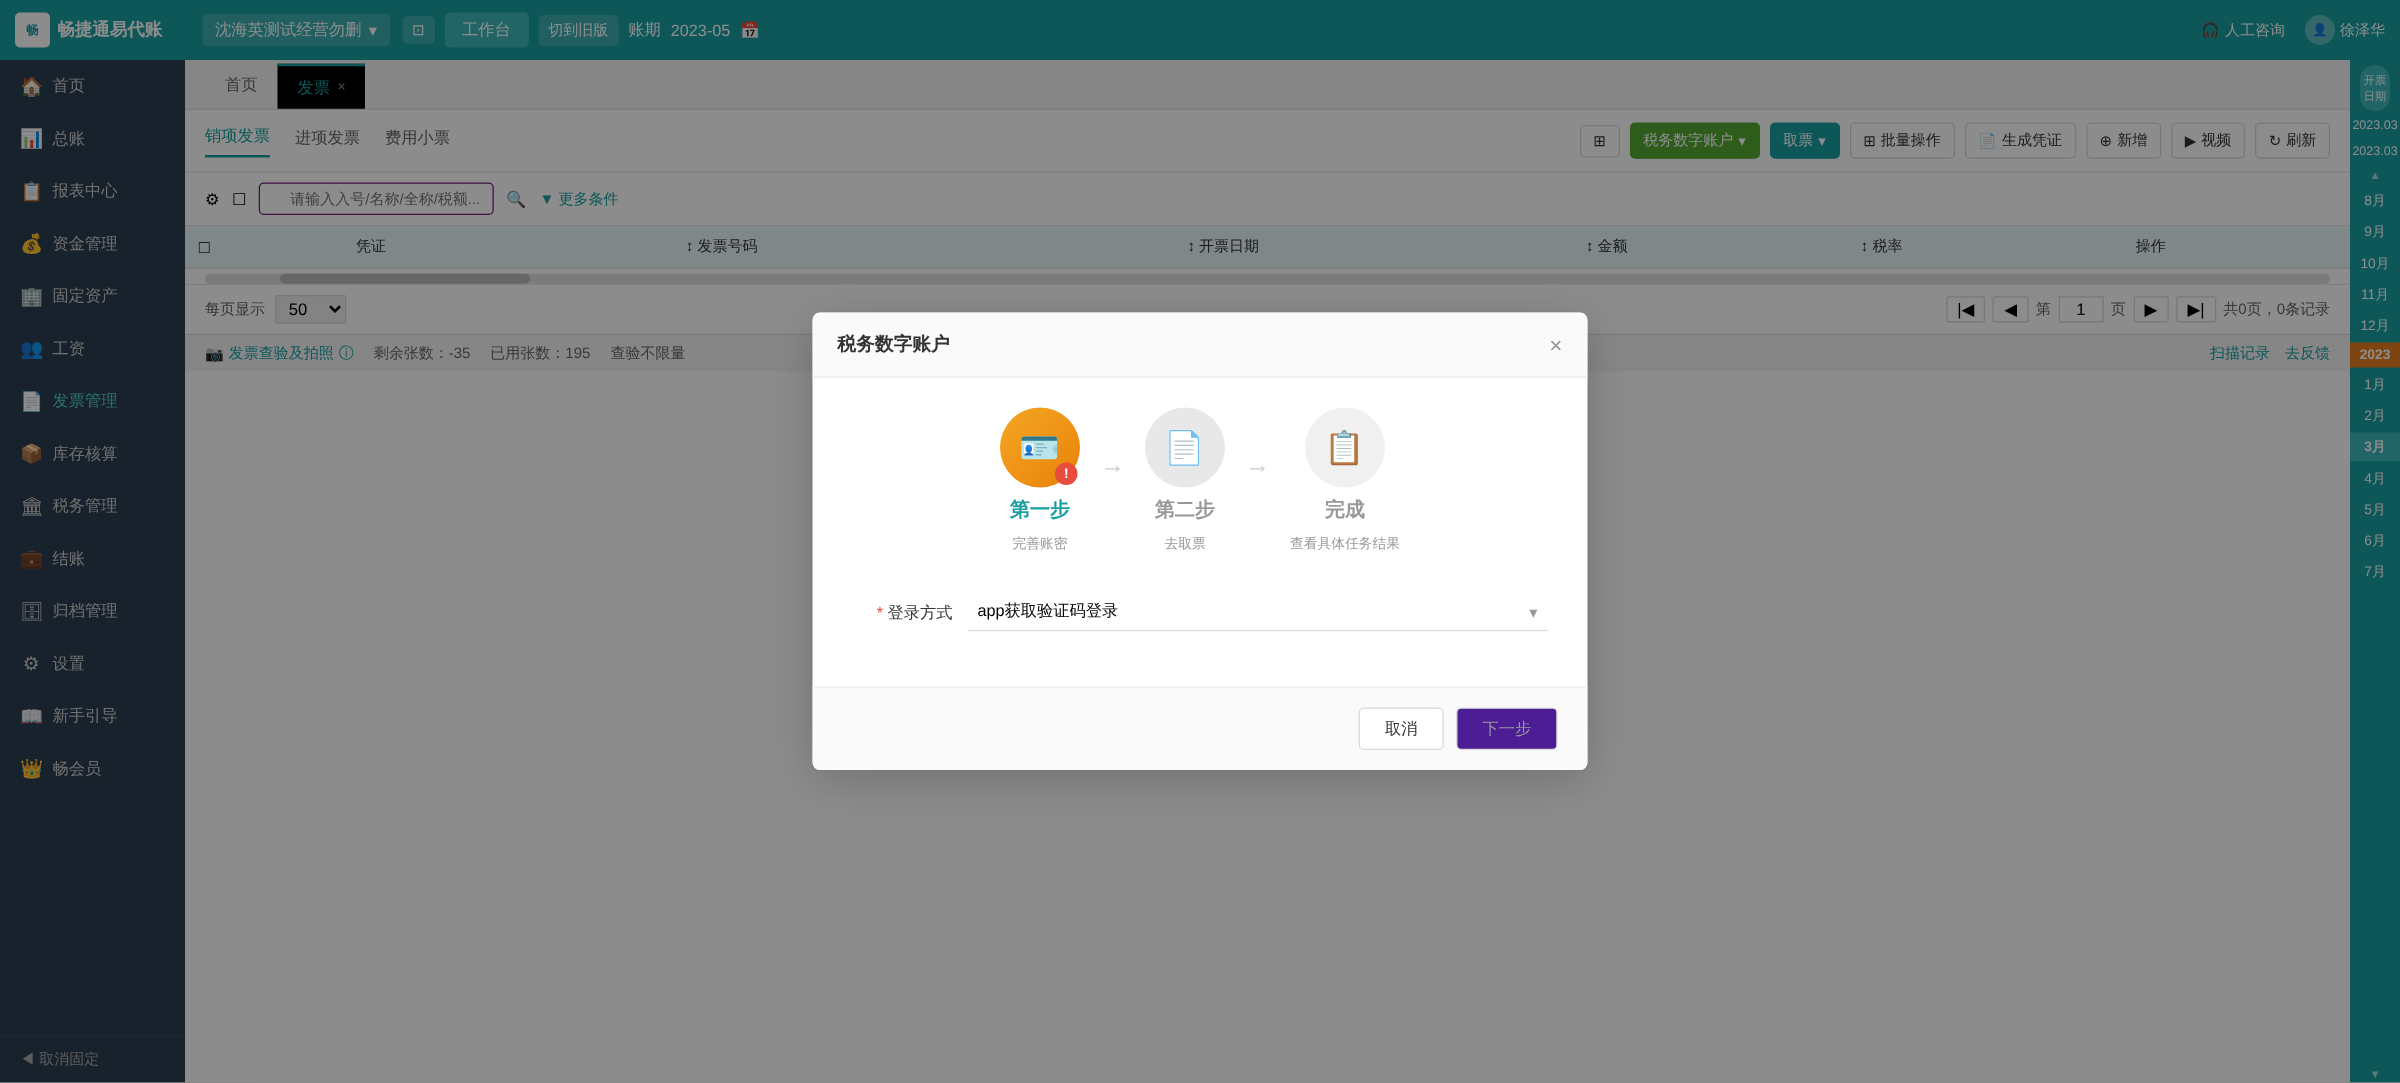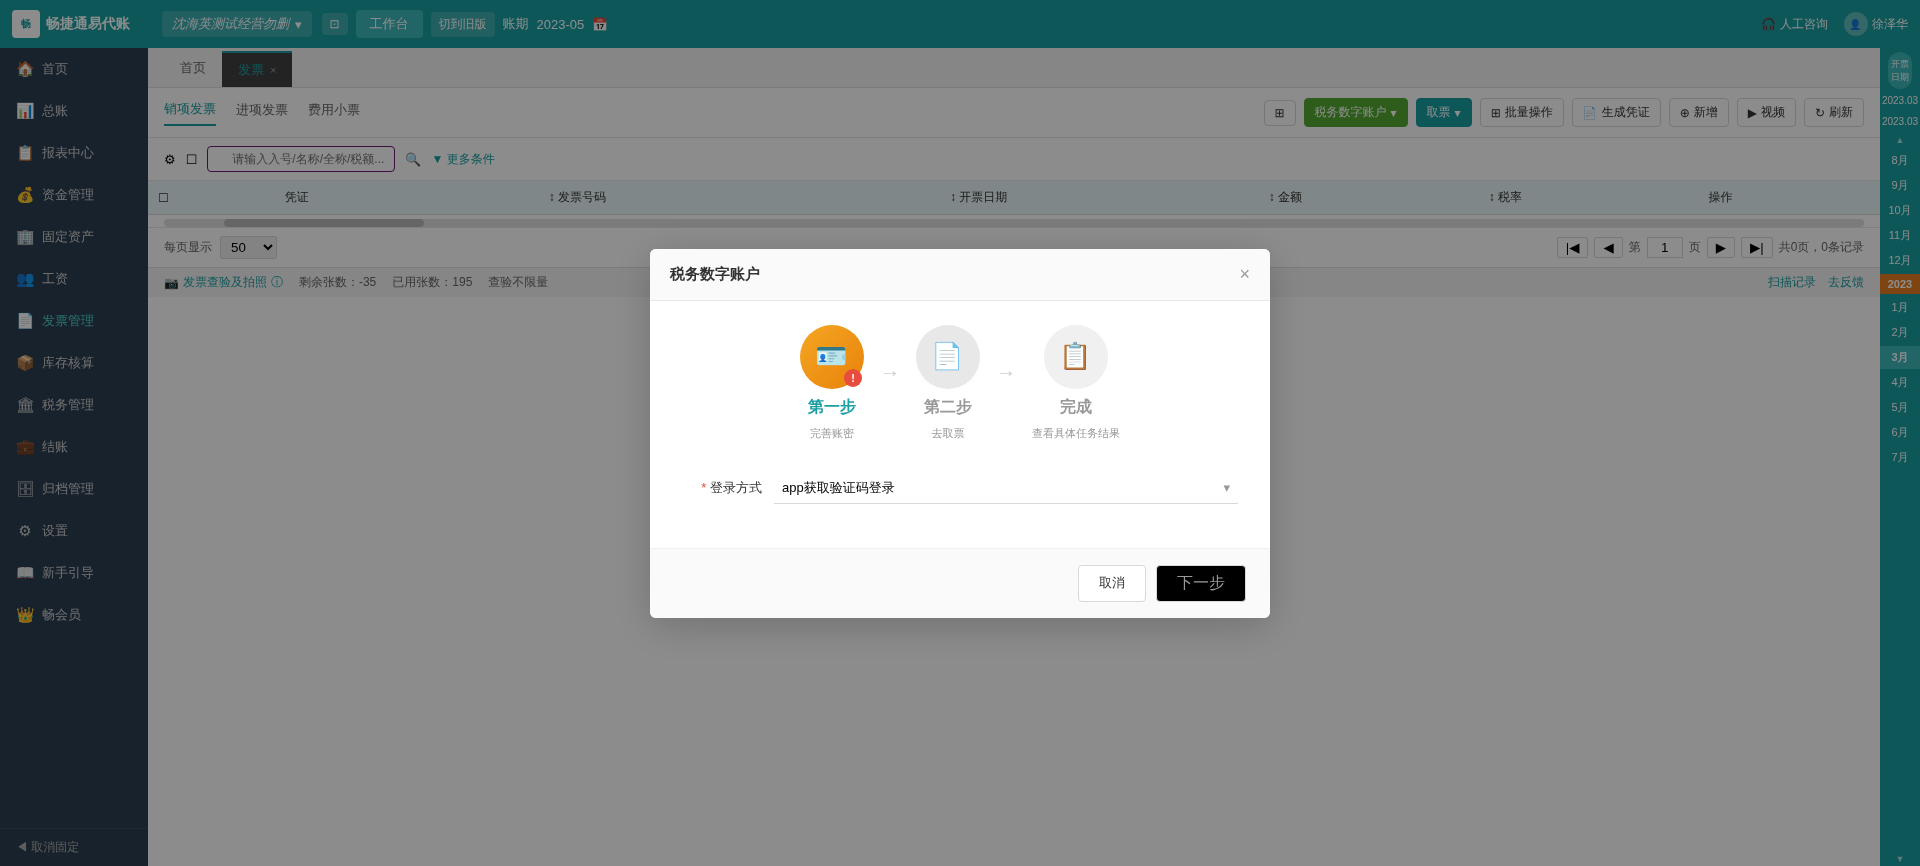--- a/index.html
+++ b/index.html
@@ -28,21 +28,21 @@
       border-radius: 4px;
       display: flex; align-items: center; justify-content: center;
       color: #1a9fa3; font-weight: bold; font-size: 10px;
     }
     .logo-text { font-size: 14px; font-weight: bold; color: white; }
     .company-selector {
       display: flex; align-items: center; gap: 6px;
       background: rgba(255,255,255,0.15); border-radius: 4px;
       padding: 4px 10px; cursor: pointer; margin-left: 10px;
     }
-    .company-name { font-size: 13px; color: white; font-style: italic; }
+    .company-name { font-size: 13px; color: white; }
     .header-actions { display: flex; align-items: center; gap: 8px; margin-left: 10px; }
     .header-btn {
       background: rgba(255,255,255,0.15); border: none; color: white;
       padding: 4px 8px; border-radius: 4px; cursor: pointer; font-size: 12px;
     }
     .workspace-btn {
       background: #3db8bc; border: none; color: white;
       padding: 5px 14px; border-radius: 4px; cursor: pointer; font-size: 13px;
     }
     .period-label { color: white; font-size: 13px; }
@@ -78,21 +78,21 @@
     
     .tab-bar {
       background: #f5f5f5; border-bottom: 1px solid #e0e0e0;
       display: flex; align-items: center; padding: 0 16px; height: 40px;
     }
     .tab-item {
       padding: 8px 16px; cursor: pointer; font-size: 13px; color: #666;
       display: flex; align-items: center; gap: 6px;
     }
     .tab-item.active {
-      background: #404040; color: #1a9fa3; border-top: 2px solid #1a9fa3;
+      background: #000000; color: #1a9fa3; border-top: 2px solid #1a9fa3;
       margin-top: 2px;
     }
     .tab-close { font-size: 11px; color: #999; cursor: pointer; }
 
     
     .page-content { flex: 1; background: white; padding: 0; overflow: hidden; position: relative; }
 
     
     .sub-nav {
       display: flex; align-items: center; padding: 10px 16px; gap: 20px;
@@ -244,22 +244,22 @@
     
     .modal-footer {
       display: flex; justify-content: flex-end; gap: 10px;
       padding: 16px 24px; border-top: 1px solid #f0f0f0; background: #fafafa;
     }
     .btn-cancel {
       padding: 7px 20px; border: 1px solid #d9d9d9; background: white;
       border-radius: 4px; cursor: pointer; font-size: 13px; color: #333;
     }
     .btn-next {
-      padding: 7px 20px; border: 1px solid #d9d9d9; background: #000000;
-      border-radius: 4px; cursor: pointer; font-size: 16px; color: #999;
+      padding: 7px 20px; border: 1px solid #d9d9d9; background: #4c1d95;
+      border-radius: 4px; cursor: pointer; font-size: 13px; color: #999;
     }
   </style>
 </head>
 <body>
 
 <div class="top-header">
   <div class="logo-area">
     <div class="logo-icon">畅</div>
     <span class="logo-text">畅捷通易代账</span>
   </div>

